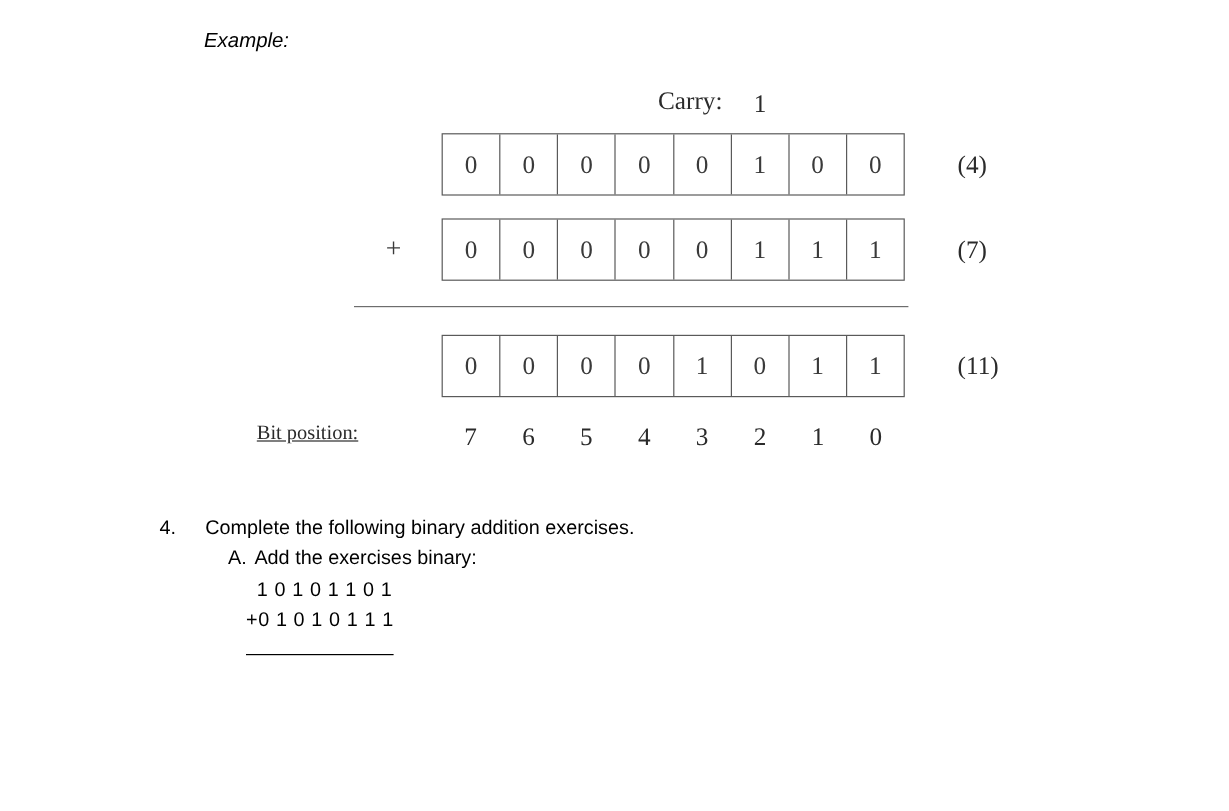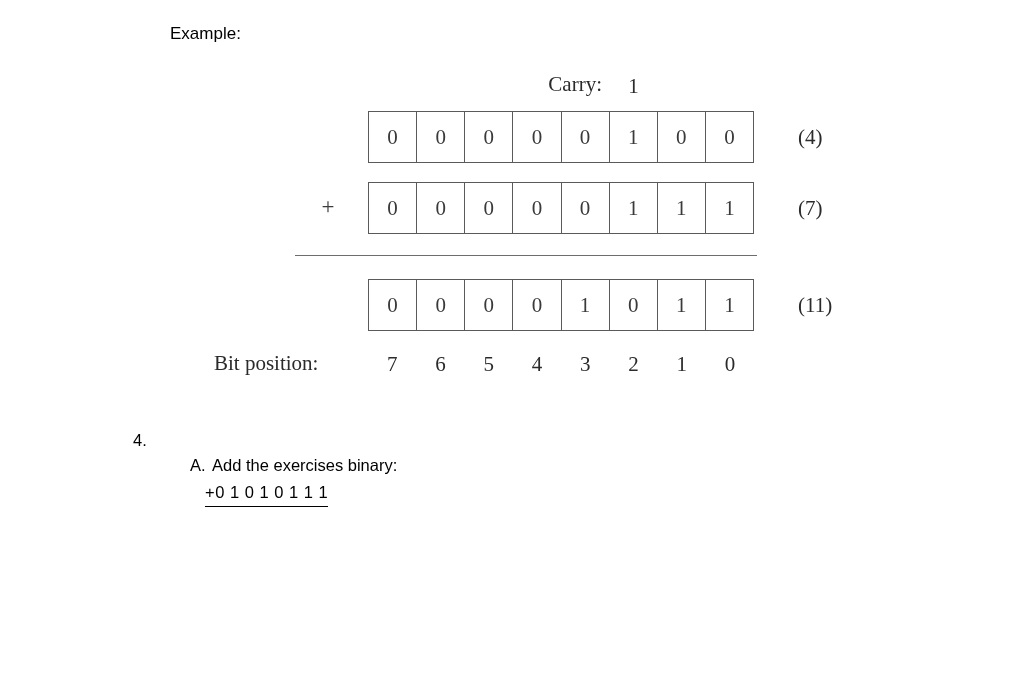--- a/index.html
+++ b/index.html
@@ -19,20 +19,21 @@
   .abs { position: absolute; }
 
   
   #example-heading {
     left: 170px;
     top: 24px;
     font-family: "Liberation Sans", sans-serif;
     font-size: 17px;
     color: #000;
     white-space: nowrap;
+    font-style: italic;
   }
 
   
   #carry-row {
     left: 368px;
     top: 72px;
     width: 386px;
     height: 28px;
   }
   #carry-label {
@@ -119,23 +120,24 @@
     width: 462px;
     height: 0;
     border-top: 1px solid #6d6d6d;
   }
 
   
   #bitpos-label {
     left: 214px;
     top: 351px;
     font-family: "Liberation Serif", serif;
-    font-size: 21px;
-    color: #2b2b2b;
-    white-space: nowrap;
+    font-size: 17px;
+    color: #2b2b2b;
+    white-space: nowrap;
+    text-decoration: underline;
   }
   #bitpos-cells {
     left: 368px;
     top: 351px;
     width: 386px;
     height: 26px;
     display: flex;
   }
   .bitpos-cell {
     flex: 1 1 0;
@@ -182,21 +184,21 @@
     font-size: 16.5px;
     line-height: 25px;
   }
   .binary-row {
     white-space: pre;
     letter-spacing: 0.5px;
   }
   .binary-row.addend {
     display: inline-block;
     border-bottom: 1.5px solid #000;
-    padding-bottom: 1px;
+    padding-bottom: 15px;
   }
   .binary-row.first {
     padding-left: 9px;
   }
 </style>
 </head>
 <body>
 
 <div class="abs" id="example-heading">Example:</div>
 
@@ -261,21 +263,23 @@
   <div class="bitpos-cell">4</div>
   <div class="bitpos-cell">3</div>
   <div class="bitpos-cell">2</div>
   <div class="bitpos-cell">1</div>
   <div class="bitpos-cell">0</div>
 </div>
 
 <div class="abs" id="exercise-block">
   <div class="q-line">
     <span class="q-num">4.</span>
+    <span>Complete the following binary addition exercises.</span>
   </div>
   <div class="sub-line">
     <span class="sub-letter">A.</span>
     <span>Add the exercises binary:</span>
   </div>
   <div class="binary-lines">
+    <div class="binary-row first">1 0 1 0 1 1 0 1</div>
     <div><span class="binary-row addend">+0 1 0 1 0 1 1 1</span></div>
   </div>
 </div>
 
 </body></html>

